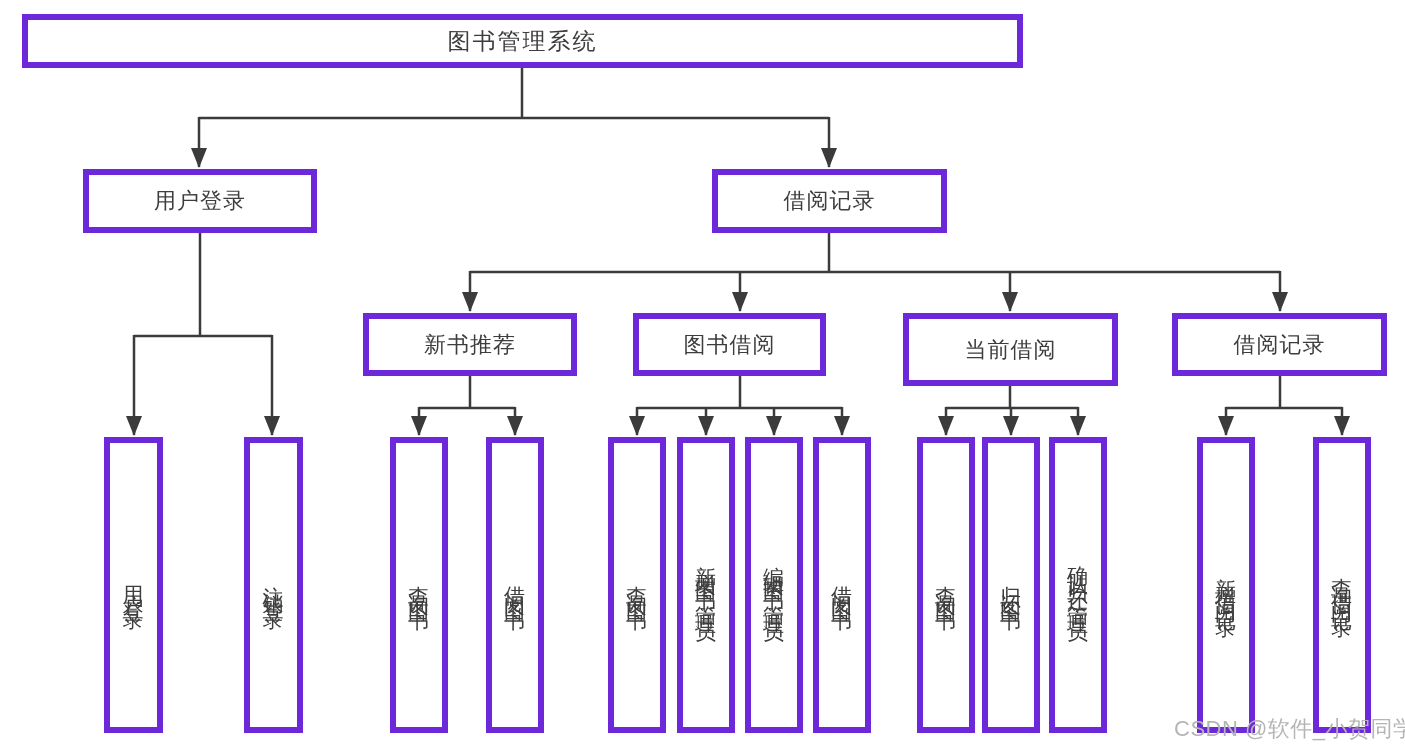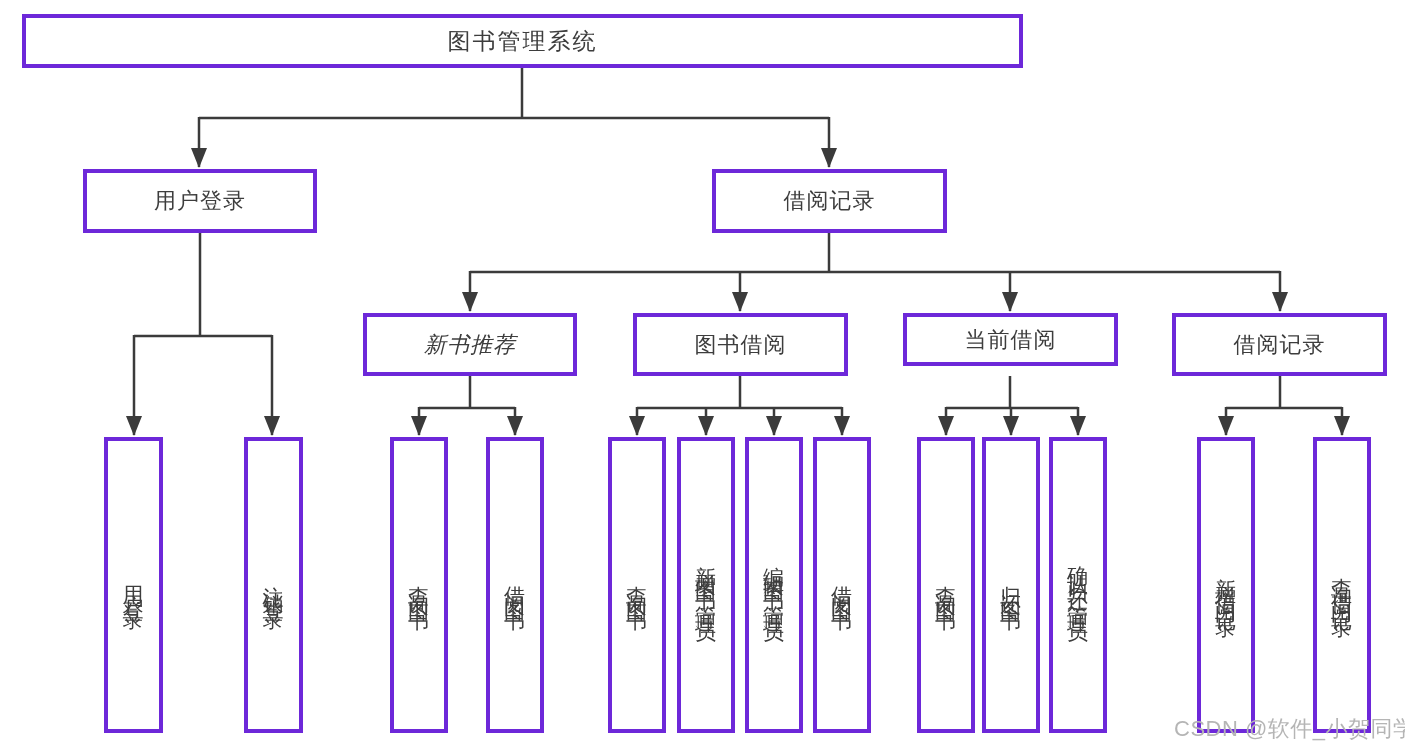--- a/index.html
+++ b/index.html
@@ -21,21 +21,21 @@
     left: 0;
     top: 0;
     width: 1405px;
     height: 747px;
     pointer-events: none;
   }
   .node {
     position: absolute;
     box-sizing: border-box;
     background: #ffffff;
-    border: 4px solid #6d28d9;
+    border: 6px solid #6d28d9;
     display: flex;
     align-items: center;
     justify-content: center;
     text-align: center;
     color: #3d3d3d;
     white-space: nowrap;
   }
   .lvl1 { font-size: 23px; letter-spacing: 2px; }
   .lvl2, .lvl3 { font-size: 22px; letter-spacing: 1px; }
   .leaf {
@@ -109,23 +109,23 @@
       <path d="M1226,407 V435" marker-end="url(#arr)"></path>
       <path d="M1342,407 V435" marker-end="url(#arr)"></path>
     </g>
   </svg>
 
   <div class="node lvl1" style="left:22px; top:14px; width:1001px; height:54px;">图书管理系统</div>
 
   <div class="node lvl2" style="left:83px; top:169px; width:234px; height:64px;">用户登录</div>
   <div class="node lvl2" style="left:712px; top:169px; width:235px; height:64px;">借阅记录</div>
 
-  <div class="node lvl3" style="left:363px; top:313px; width:214px; height:63px;font-style:italic;">新书推荐</div>
-  <div class="node lvl3" style="left:633px; top:313px; width:215px; height:63px;">图书借阅</div>
-  <div class="node lvl3" style="left:903px; top:313px; width:215px; height:53px;">当前借阅</div>
+  <div class="node lvl3" style="left:363px; top:313px; width:214px; height:63px;">新书推荐</div>
+  <div class="node lvl3" style="left:633px; top:313px; width:193px; height:63px;">图书借阅</div>
+  <div class="node lvl3" style="left:903px; top:313px; width:215px; height:73px;">当前借阅</div>
   <div class="node lvl3" style="left:1172px; top:313px; width:215px; height:63px;">借阅记录</div>
 
   <div class="node leaf" style="left:104px; top:437px; width:59px; height:296px;">用户登录</div>
   <div class="node leaf" style="left:244px; top:437px; width:59px; height:296px;">注销登录</div>
 
   <div class="node leaf" style="left:390px; top:437px; width:58px; height:296px;">查询图书</div>
   <div class="node leaf" style="left:486px; top:437px; width:58px; height:296px;">借阅图书</div>
 
   <div class="node leaf" style="left:608px; top:437px; width:58px; height:296px;">查询图书</div>
   <div class="node leaf" style="left:677px; top:437px; width:58px; height:296px;">新增图书（管理员）</div>

